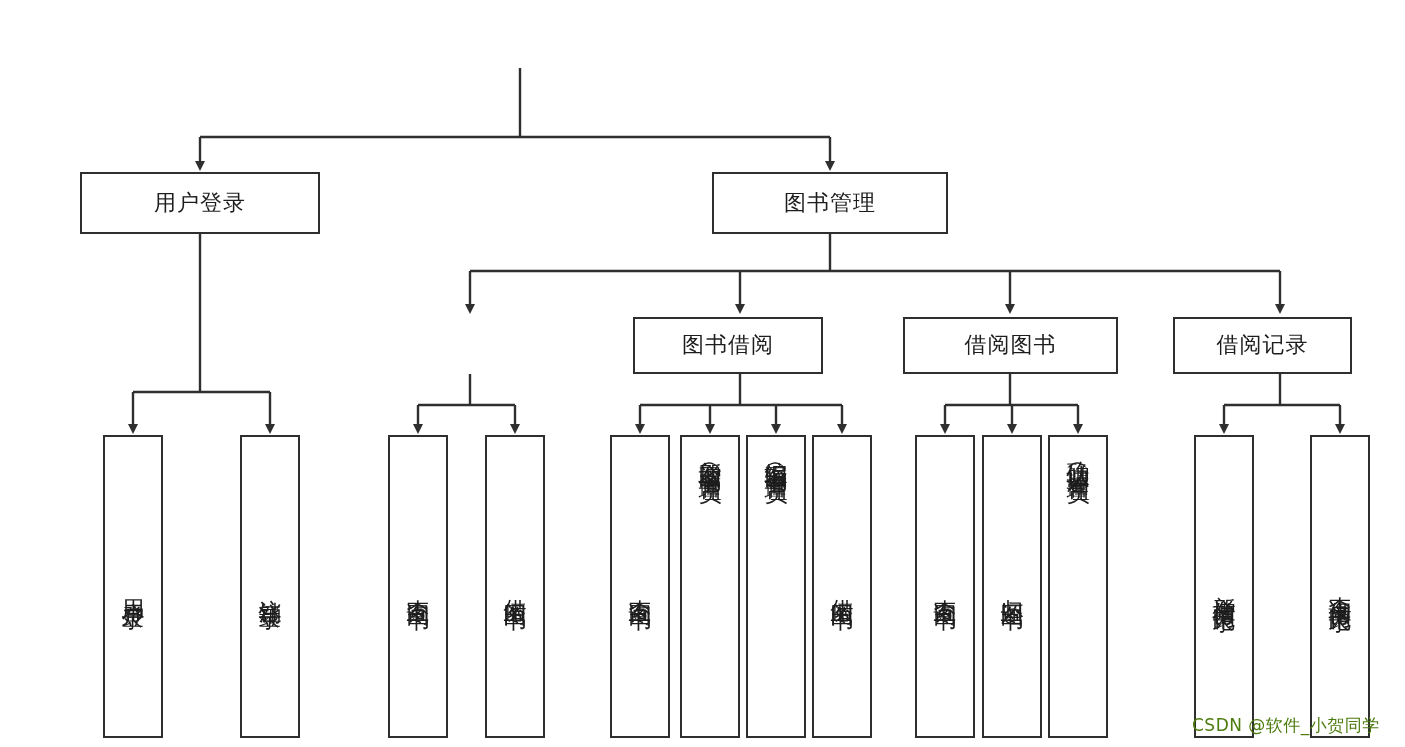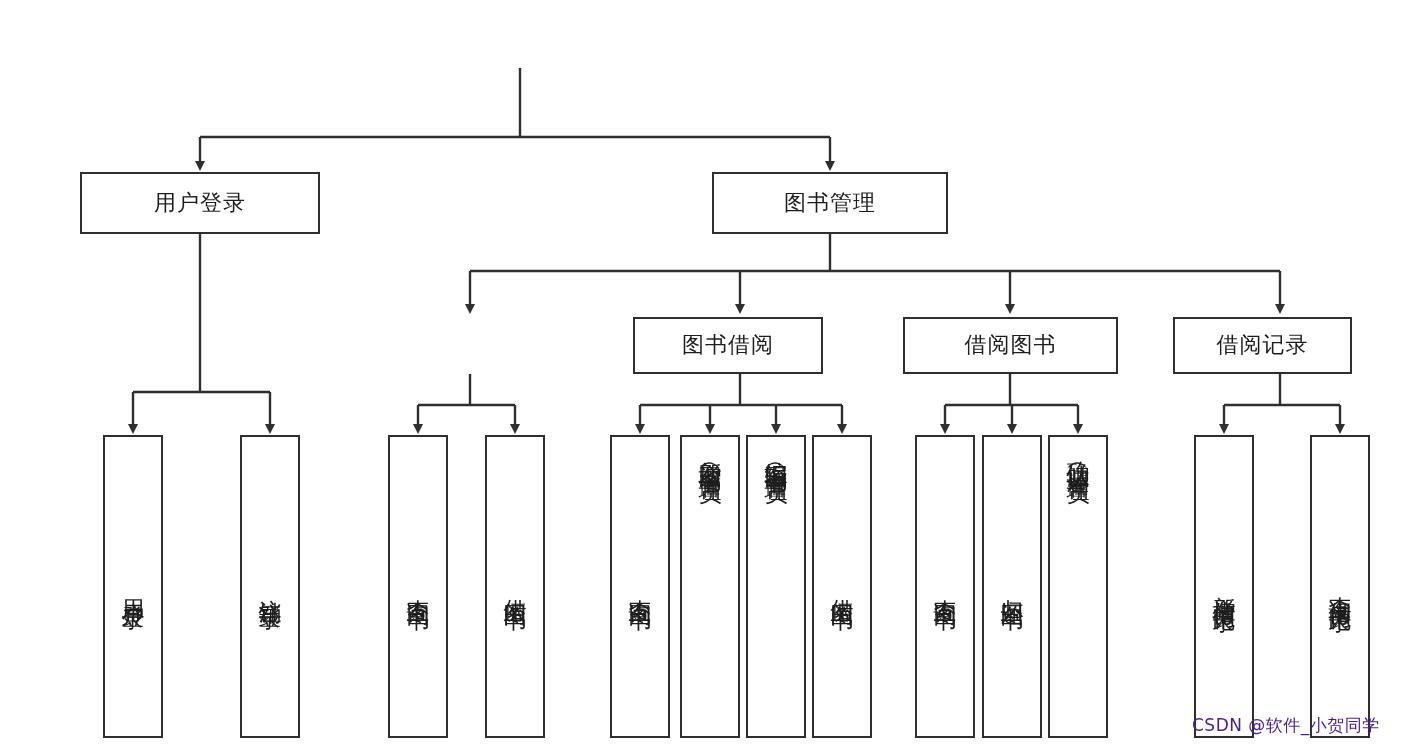--- a/index.html
+++ b/index.html
@@ -57,21 +57,21 @@
     left:0;top:0;
     width:1405px;height:747px;
     pointer-events:none;
   }
   
   #watermark{
     position:absolute;
     left:1192px;
     top:714px;
     font-size:17px;
-    color:#4c1d95;
+    color:#4d7c0f;
     letter-spacing:0.5px;
     white-space:nowrap;
     font-family:"DejaVu Sans","Liberation Sans",sans-serif;
   }
 </style>
 </head>
 <body>
 
 <div id="canvas">
 

